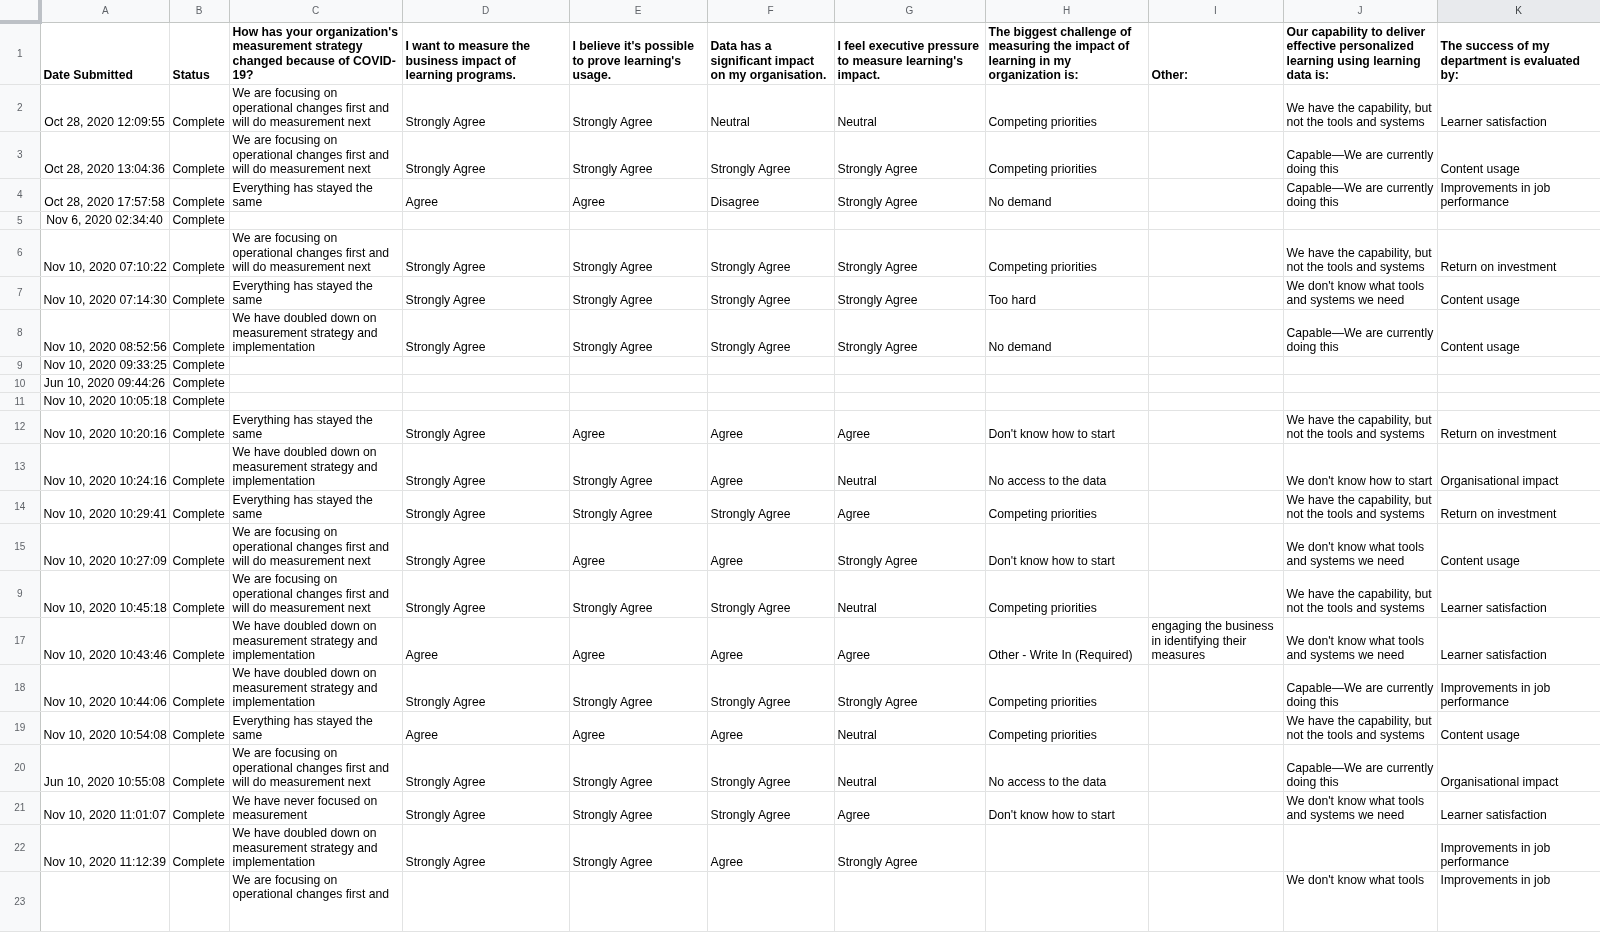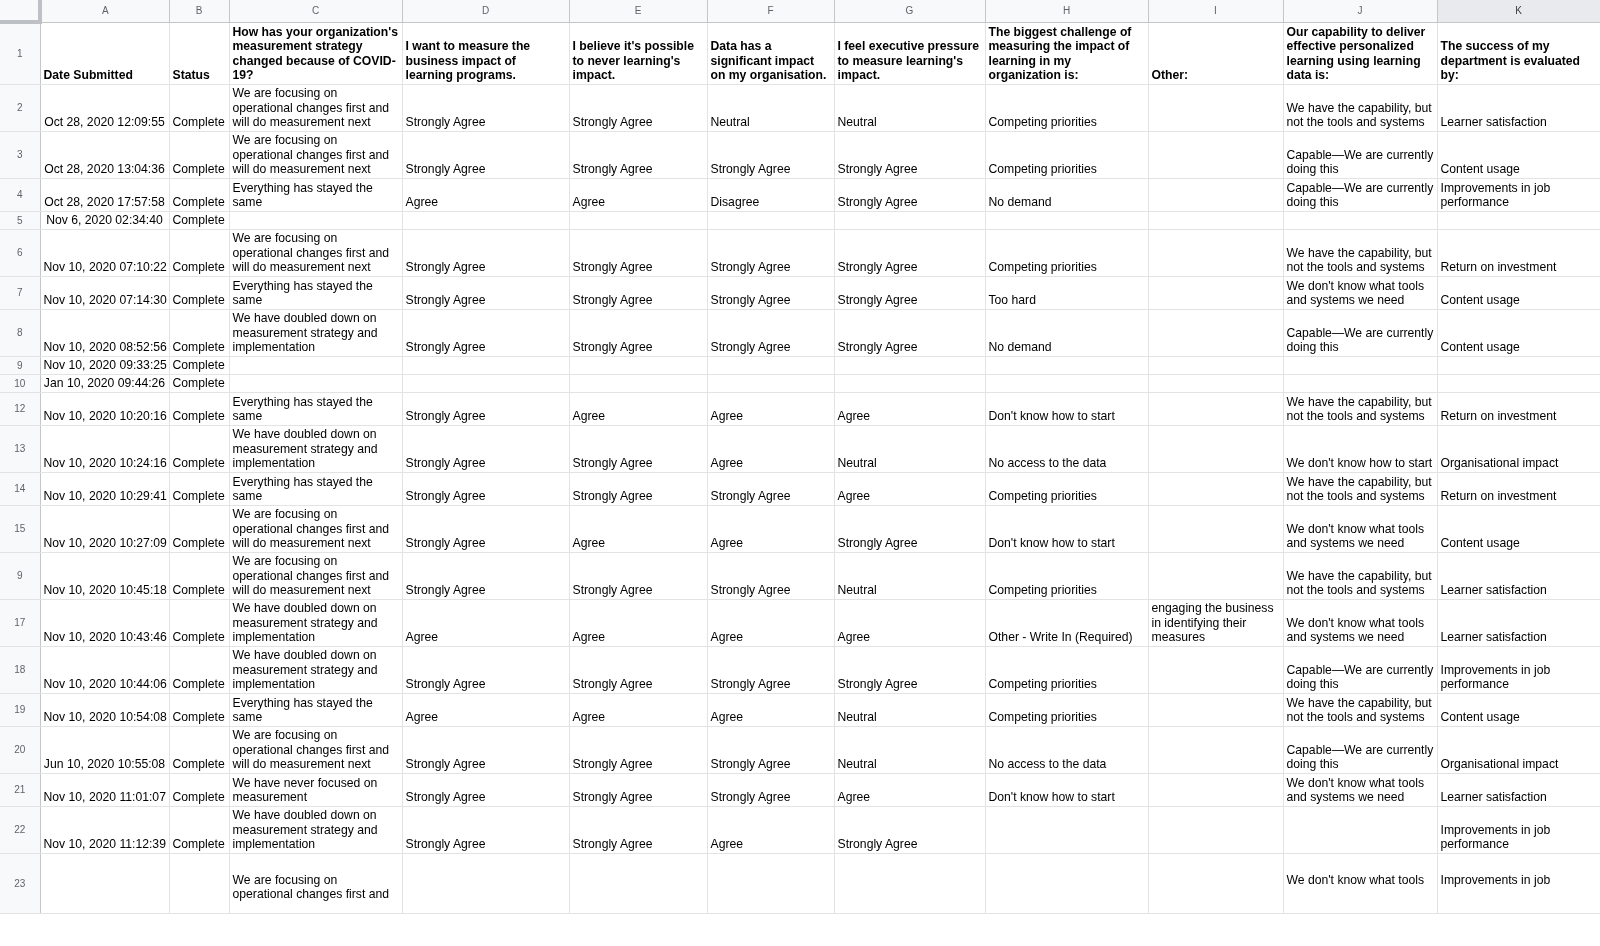--- a/index.html
+++ b/index.html
@@ -38,21 +38,21 @@
     white-space: normal; overflow: hidden; word-wrap: break-word;
   }
   td.cell.date { text-align: center; white-space: nowrap; }
   td.cell.nowrap { white-space: nowrap; }
   tr.hdr td.cell { font-weight: bold; margin-left: 13px; }
   .r-48 { height: 47px; }
   .r-34 { height: 33px; }
   .r-19 { height: 18px; }
   .r-63 { height: 62px; }
   .r-tail { height: 60px; }
-  td.cell.tail { vertical-align: top; padding-top: 19px; }
+  td.cell.tail { vertical-align: top; padding-top: 1px; }
 </style>
 </head>
 <body>
 
 <div class="sheet">
   <table>
     <colgroup>
       <col class="c-rn">
         <col class="c-a">
         <col class="c-b">
@@ -82,21 +82,21 @@
         <th class="colhdr selected">K</th>
       </tr>
     </thead>
     <tbody id="grid-body">
       <tr class="hdr r-63">
         <td class="rownum">1</td>
         <td class="cell nowrap">Date Submitted</td>
         <td class="cell nowrap">Status</td>
         <td class="cell">How has your organization's measurement strategy changed because of COVID-19?</td>
         <td class="cell">I want to measure the business impact of learning programs.</td>
-        <td class="cell">I believe it's possible to never learning's impact.</td>
+        <td class="cell">I believe it's possible to prove learning's usage.</td>
         <td class="cell">Data has a significant impact on my organisation.</td>
         <td class="cell">I feel executive pressure to measure learning's impact.</td>
         <td class="cell">The biggest challenge of measuring the impact of learning in my organization is:</td>
         <td class="cell">Other:</td>
         <td class="cell">Our capability to deliver effective personalized learning using learning data is:</td>
         <td class="cell">The success of my department is evaluated by:</td>
       </tr>
     <tr class="r-48">
           <td class="rownum">2</td>
           <td class="cell date">Oct 28, 2020 12:09:55</td>
@@ -204,21 +204,35 @@
           <td class="cell"></td>
           <td class="cell"></td>
           <td class="cell"></td>
           <td class="cell"></td>
           <td class="cell"></td>
           <td class="cell"></td>
           <td class="cell"></td>
         </tr>
         <tr class="r-19">
           <td class="rownum">10</td>
-          <td class="cell date">Jan 10, 2020 09:44:26</td>
+          <td class="cell date">Jun 10, 2020 09:44:26</td>
+          <td class="cell nowrap">Complete</td>
+          <td class="cell"></td>
+          <td class="cell"></td>
+          <td class="cell"></td>
+          <td class="cell"></td>
+          <td class="cell"></td>
+          <td class="cell"></td>
+          <td class="cell"></td>
+          <td class="cell"></td>
+          <td class="cell"></td>
+        </tr>
+        <tr class="r-19">
+          <td class="rownum">11</td>
+          <td class="cell date">Nov 10, 2020 10:05:18</td>
           <td class="cell nowrap">Complete</td>
           <td class="cell"></td>
           <td class="cell"></td>
           <td class="cell"></td>
           <td class="cell"></td>
           <td class="cell"></td>
           <td class="cell"></td>
           <td class="cell"></td>
           <td class="cell"></td>
           <td class="cell"></td>

